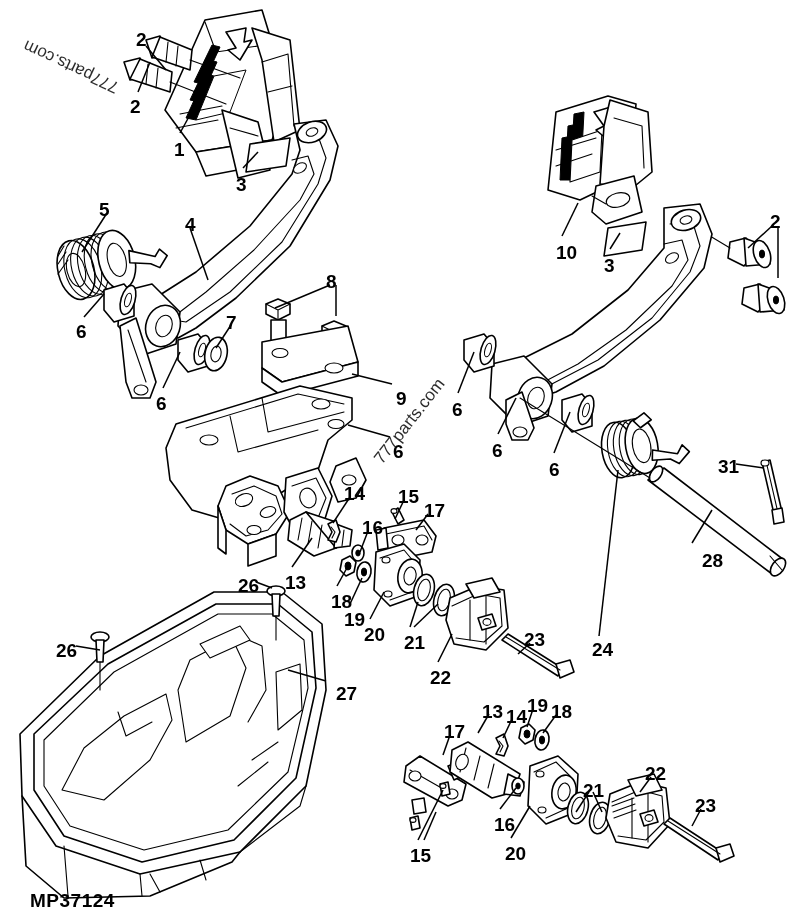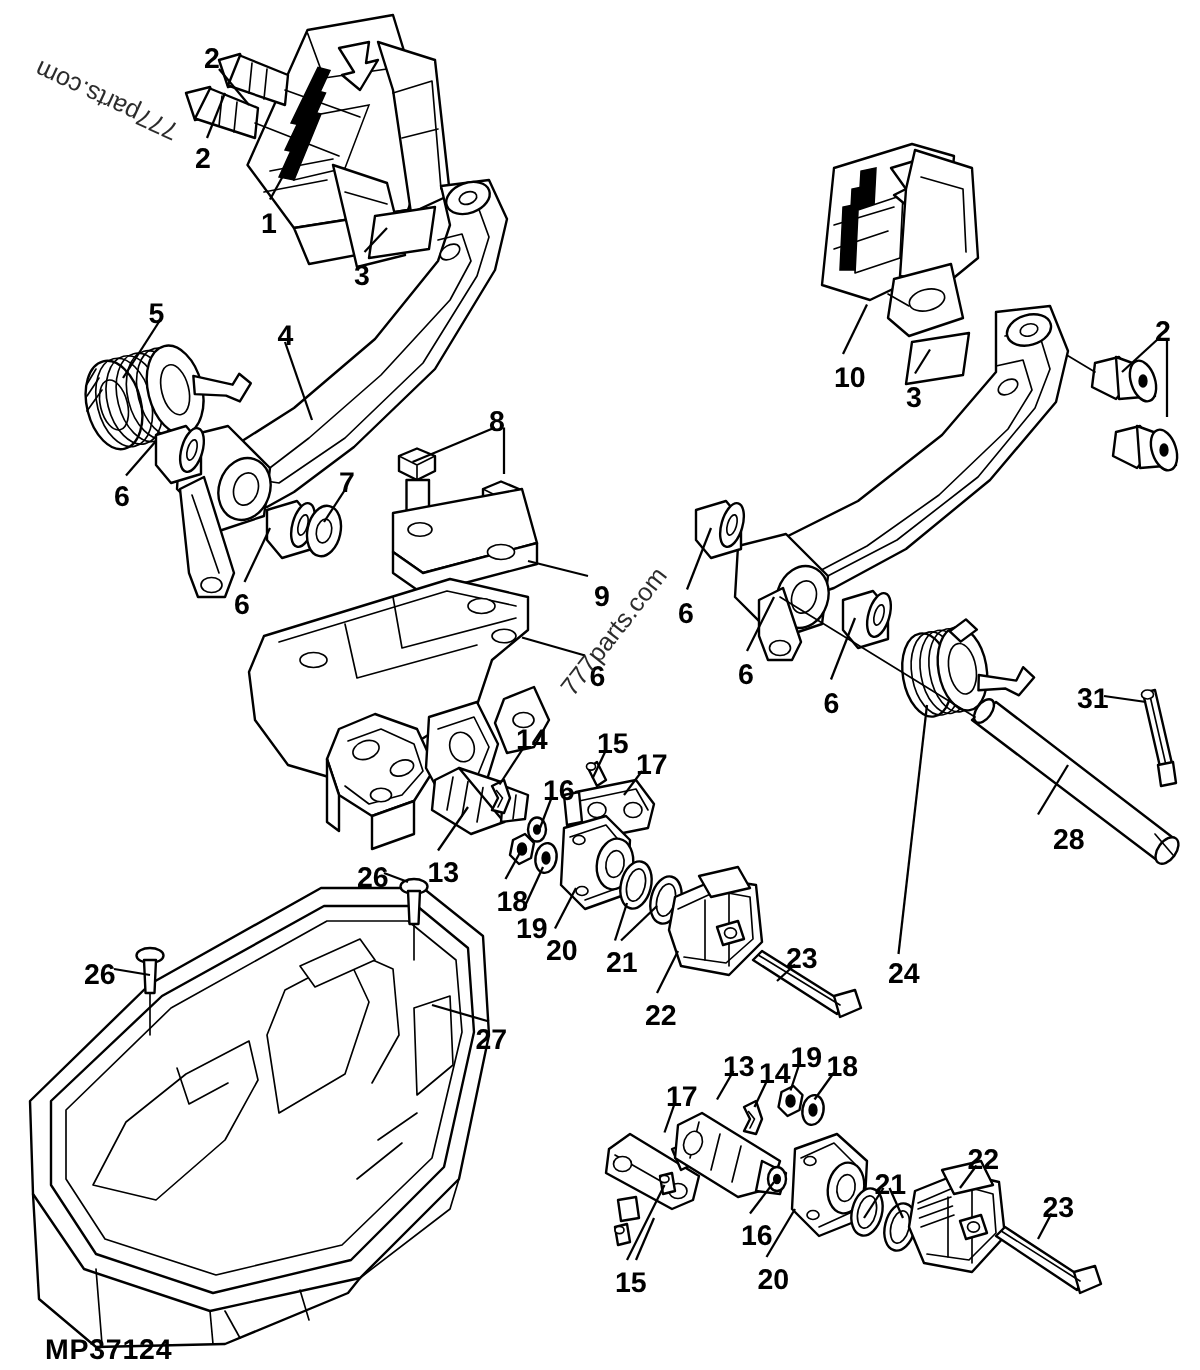--- a/index.html
+++ b/index.html
@@ -544,21 +544,21 @@
       <div class="callout" style="left: 362px; top: 518px;">16</div>
       <div class="callout" style="left: 285px; top: 573px;">13</div>
       <div class="callout" style="left: 331px; top: 592px;">18</div>
       <div class="callout" style="left: 344px; top: 610px;">19</div>
       <div class="callout" style="left: 364px; top: 625px;">20</div>
       <div class="callout" style="left: 404px; top: 633px;">21</div>
       <div class="callout" style="left: 524px; top: 630px;">23</div>
       <div class="callout" style="left: 430px; top: 668px;">22</div>
       <div class="callout" style="left: 238px; top: 576px;">26</div>
       <div class="callout" style="left: 56px; top: 641px;">26</div>
-      <div class="callout" style="left: 317px; top: 684px;">27</div>
+      <div class="callout" style="left: 336px; top: 684px;">27</div>
       <div class="callout" style="left: 482px; top: 702px;">13</div>
       <div class="callout" style="left: 506px; top: 707px;">14</div>
       <div class="callout" style="left: 527px; top: 696px;">19</div>
       <div class="callout" style="left: 551px; top: 702px;">18</div>
       <div class="callout" style="left: 444px; top: 722px;">17</div>
       <div class="callout" style="left: 410px; top: 846px;">15</div>
       <div class="callout" style="left: 494px; top: 815px;">16</div>
       <div class="callout" style="left: 505px; top: 844px;">20</div>
       <div class="callout" style="left: 583px; top: 781px;">21</div>
       <div class="callout" style="left: 645px; top: 764px;">22</div>

